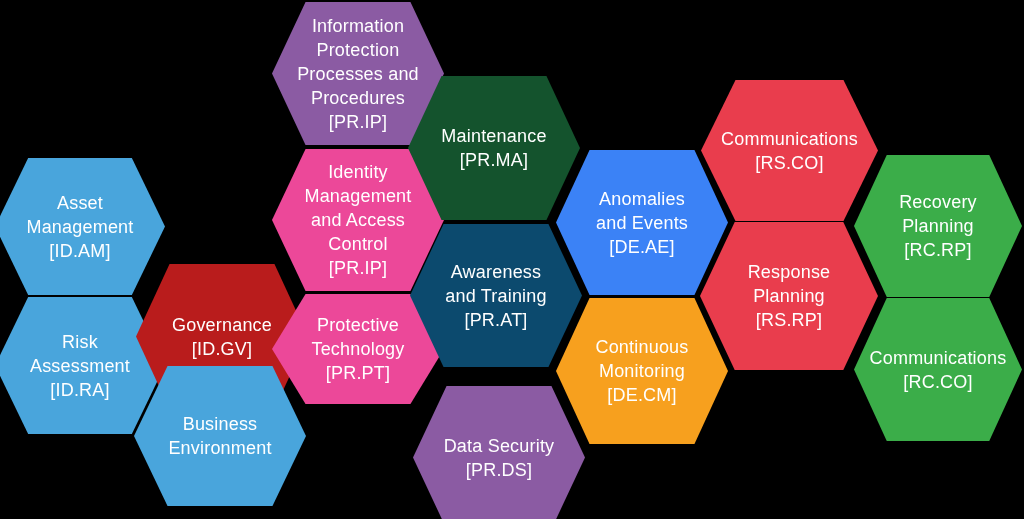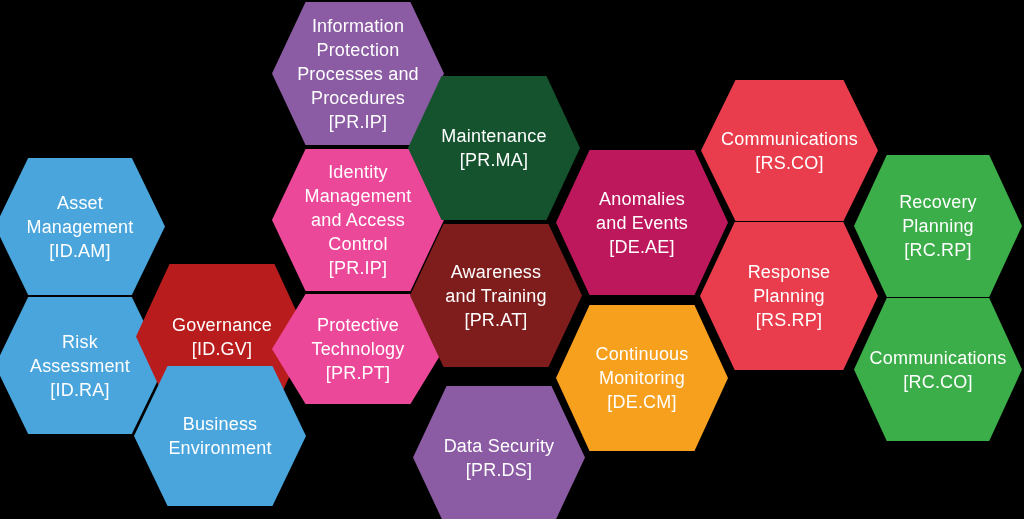--- a/index.html
+++ b/index.html
@@ -91,41 +91,41 @@
         <div class="hex-line">Technology</div>
         <div class="hex-line">[PR.PT]</div>
       </div>
     </div>
     <div class="hex" style="left: 408px; top: 76px; width: 172px; height: 144px; background: #14532d;">
       <div class="hex-label">
         <div class="hex-line">Maintenance</div>
         <div class="hex-line">[PR.MA]</div>
       </div>
     </div>
-    <div class="hex" style="left: 410px; top: 224px; width: 172px; height: 143px; background: #7f1d1d;">
+    <div class="hex" style="left: 410px; top: 224px; width: 172px; height: 143px; background: #0c4a6e;">
       <div class="hex-label">
         <div class="hex-line">Awareness</div>
         <div class="hex-line">and Training</div>
         <div class="hex-line">[PR.AT]</div>
       </div>
     </div>
     <div class="hex" style="left: 413px; top: 386px; width: 172px; height: 143px; background: rgb(139, 91, 163);">
       <div class="hex-label">
         <div class="hex-line">Data Security</div>
         <div class="hex-line">[PR.DS]</div>
       </div>
     </div>
-    <div class="hex" style="left: 556px; top: 150px; width: 172px; height: 145px; background: #be185d;">
+    <div class="hex" style="left: 556px; top: 150px; width: 172px; height: 145px; background: #3b82f6;">
       <div class="hex-label">
         <div class="hex-line">Anomalies</div>
         <div class="hex-line">and Events</div>
         <div class="hex-line">[DE.AE]</div>
       </div>
     </div>
-    <div class="hex" style="left: 556px; top: 298px; width: 172px; height: 146px; background: rgb(247, 160, 30); margin-top: 7px;">
+    <div class="hex" style="left: 556px; top: 298px; width: 172px; height: 146px; background: rgb(247, 160, 30);">
       <div class="hex-label">
         <div class="hex-line">Continuous</div>
         <div class="hex-line">Monitoring</div>
         <div class="hex-line">[DE.CM]</div>
       </div>
     </div>
     <div class="hex" style="left: 701px; top: 80px; width: 177px; height: 141px; background: rgb(233, 61, 77);">
       <div class="hex-label">
         <div class="hex-line">Communications</div>
         <div class="hex-line">[RS.CO]</div>

